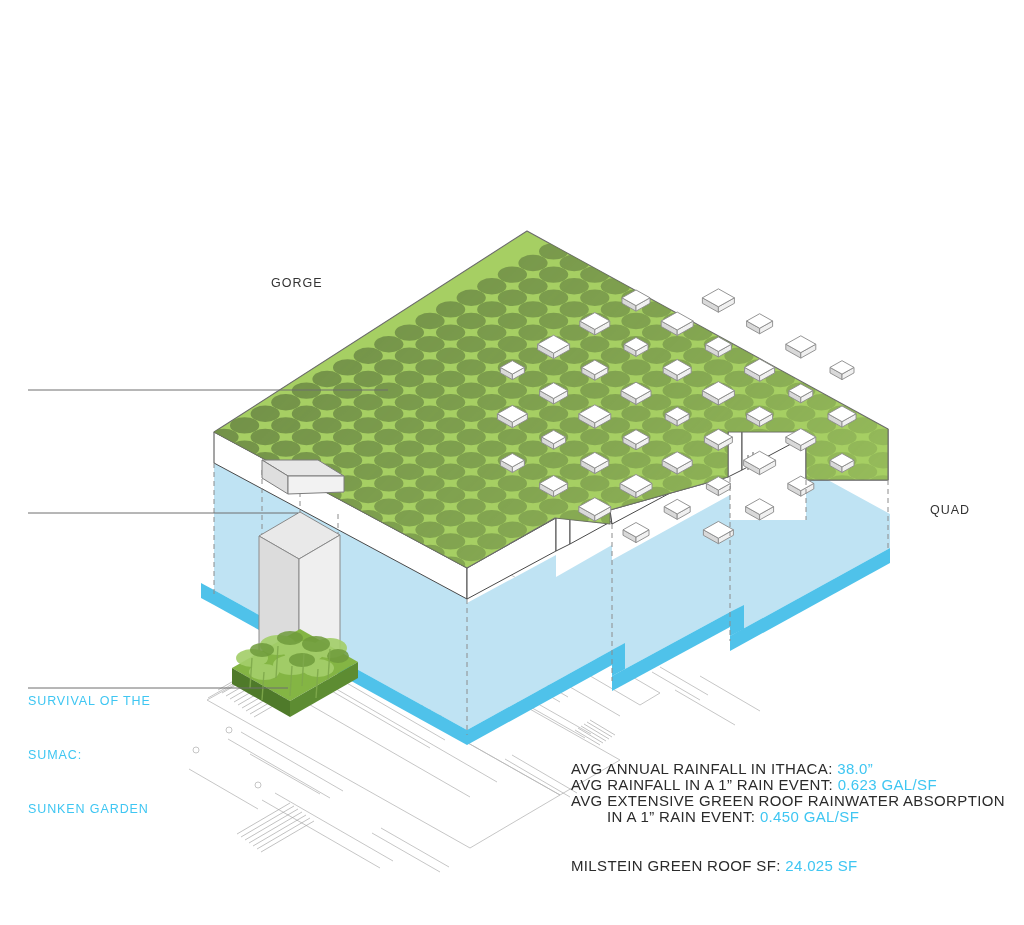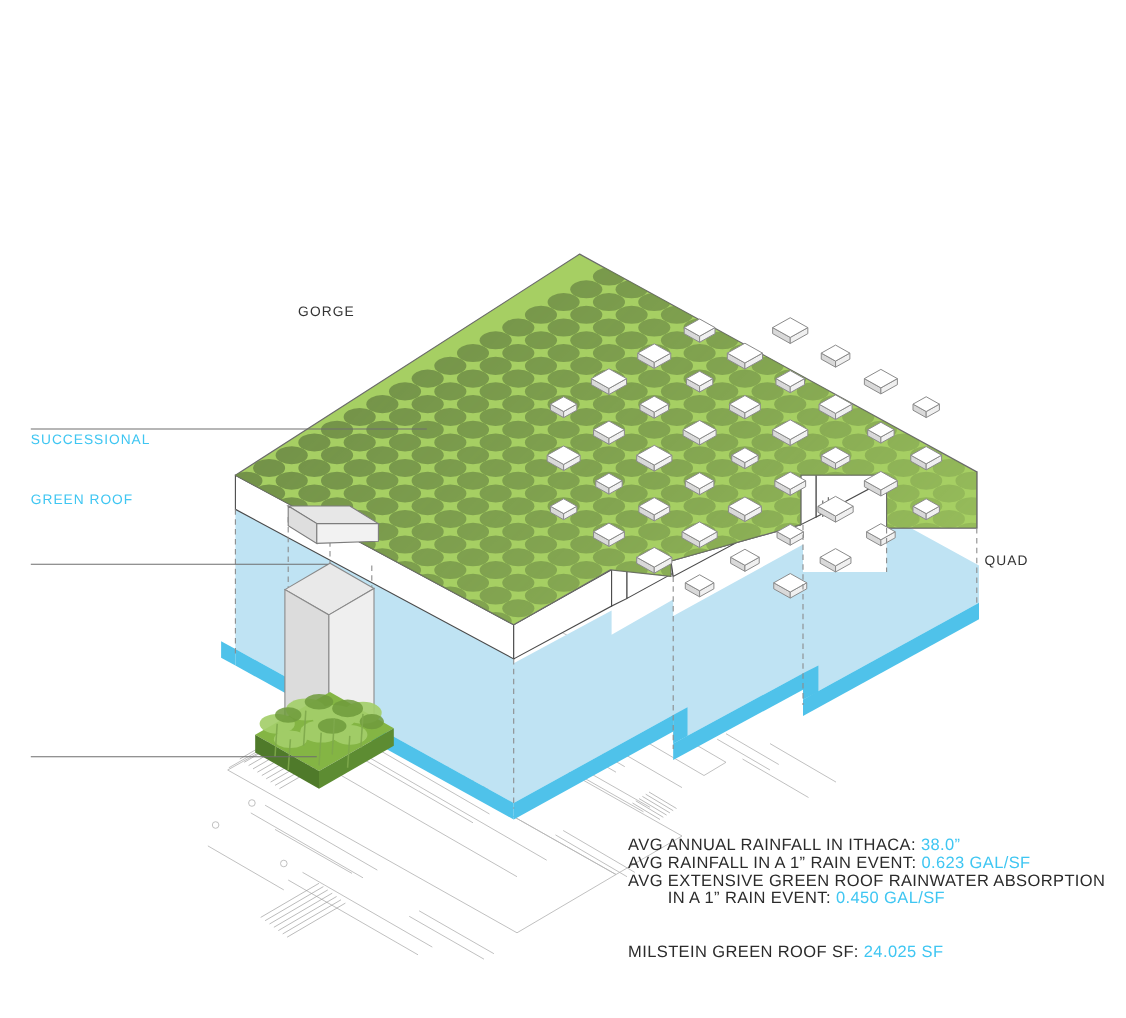--- a/index.html
+++ b/index.html
@@ -1007,27 +1007,28 @@
     </g>
 
     <g id="callout-leaders">
         <line x1="28" y1="390" x2="388" y2="390" stroke="#6e6e6e" stroke-width="1"></line>
         <line x1="28" y1="513" x2="298" y2="513" stroke="#6e6e6e" stroke-width="1"></line>
         <line x1="28" y1="688" x2="288" y2="688" stroke="#6e6e6e" stroke-width="1"></line>
       </g>
   </svg>
 
   <div class="ctx-label" style="left:271px; top:276px;">GORGE</div>
-  <div class="ctx-label" style="left:895px; top:503px;">QUAD</div>
-
-  <div class="callout" style="left:28px; top:355px;">
-    <div>SUCCESSIONAL</div>
-    <div>GREEN ROOF</div>
+  <div class="ctx-label" style="left:930px; top:503px;">QUAD</div>
+
+
+
+  <div class="callout" style="left:28px; top:656px;">
+    <div>SURVIVAL OF THE</div>
+    <div>SUMAC:</div>
+    <div>SUNKEN GARDEN</div>
   </div>
-
-
 
   <div id="stats">
     <div id="stats-group-1"><div class="row"><span>AVG ANNUAL RAINFALL IN ITHACA: </span><span class="val">38.0”</span></div><div class="row"><span>AVG RAINFALL IN A 1” RAIN EVENT: </span><span class="val">0.623 GAL/SF</span></div><div class="row"><span>AVG EXTENSIVE GREEN ROOF RAINWATER ABSORPTION</span></div><div class="row indent"><span>IN A 1” RAIN EVENT: </span><span class="val">0.450 GAL/SF</span></div></div>
     <div id="stats-group-2"><div class="row"><span>MILSTEIN GREEN ROOF SF: </span><span class="val">24.025 SF</span></div></div>
   </div>
 
 </div>
 
 </body></html>

